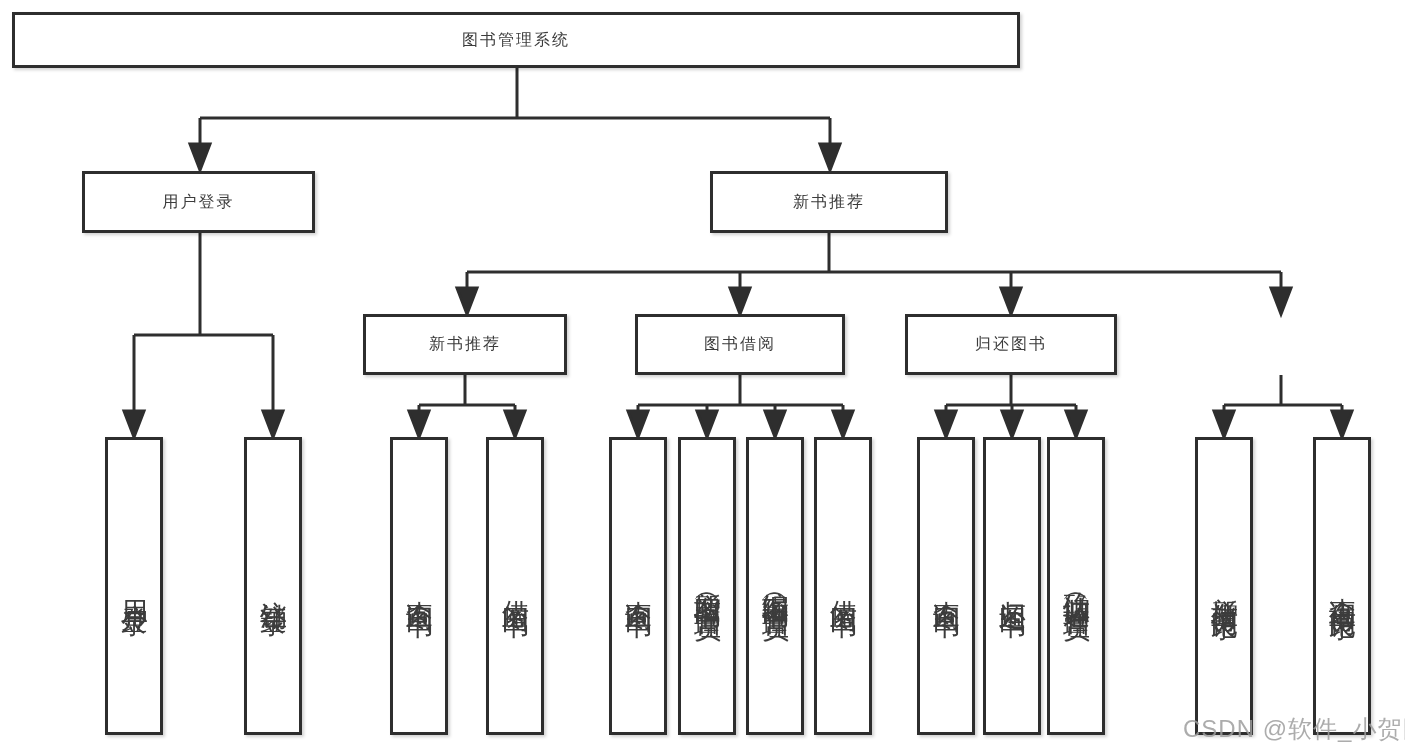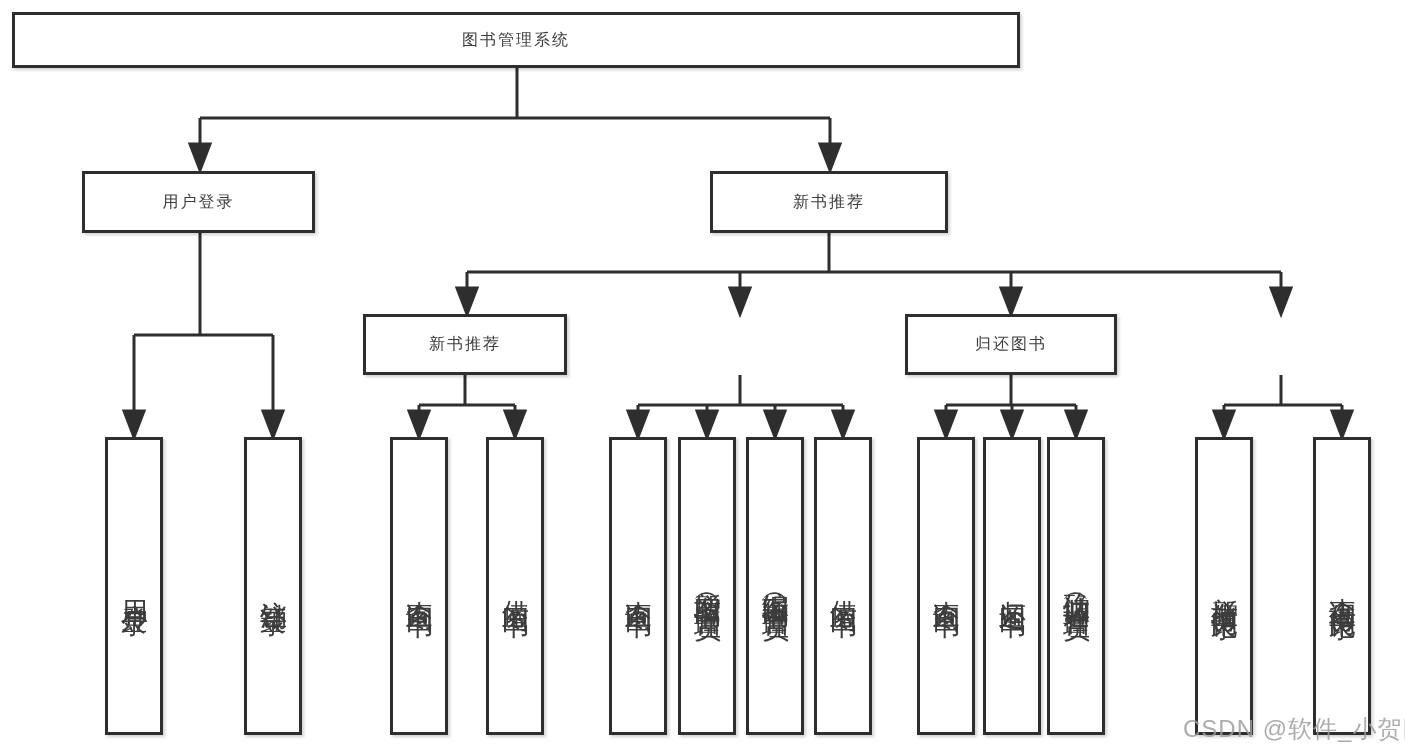--- a/index.html
+++ b/index.html
@@ -111,20 +111,21 @@
       <polygon points="1332,411 1352,411 1342,437"></polygon>
     </g>
   </svg>
 
   <div class="node hbox" style="left:12px; top:12px; width:1008px; height:56px;">图书管理系统</div>
 
   <div class="node hbox" style="left:82px; top:171px; width:233px; height:62px;">用户登录</div>
   <div class="node hbox" style="left:710px; top:171px; width:238px; height:62px;">新书推荐</div>
 
   <div class="node hbox" style="left:363px; top:314px; width:204px; height:61px;">新书推荐</div>
+  <div class="node hbox" style="left:635px; top:314px; width:210px; height:61px;">图书借阅</div>
   <div class="node hbox" style="left:905px; top:314px; width:212px; height:61px;">归还图书</div>
 
   <div class="node vbox" style="left:105px; top:437px; width:58px; height:298px;">用户登录</div>
   <div class="node vbox" style="left:244px; top:437px; width:58px; height:298px;">注销登录</div>
 
   <div class="node vbox" style="left:390px; top:437px; width:58px; height:298px;">查询图书</div>
   <div class="node vbox" style="left:486px; top:437px; width:58px; height:298px;">借阅图书</div>
 
   <div class="node vbox" style="left:609px; top:437px; width:58px; height:298px;">查询图书</div>
   <div class="node vbox" style="left:678px; top:437px; width:58px; height:298px;">新增图书（管理员）</div>

